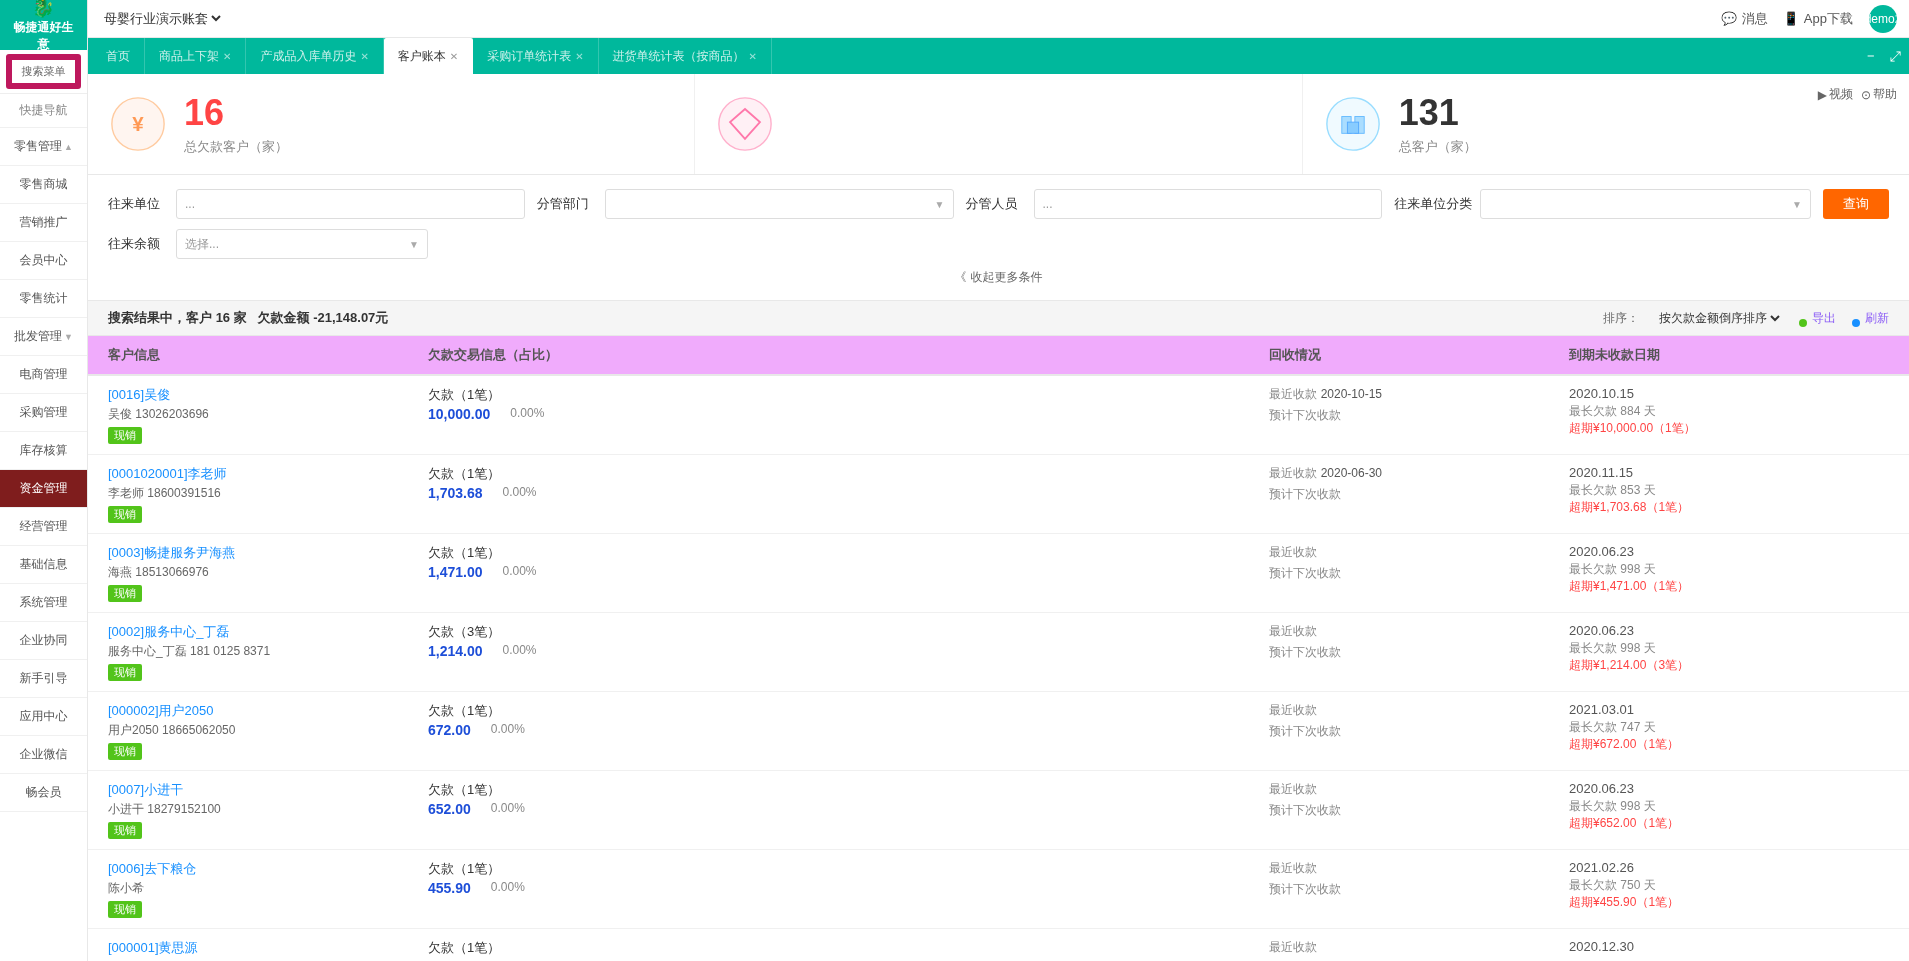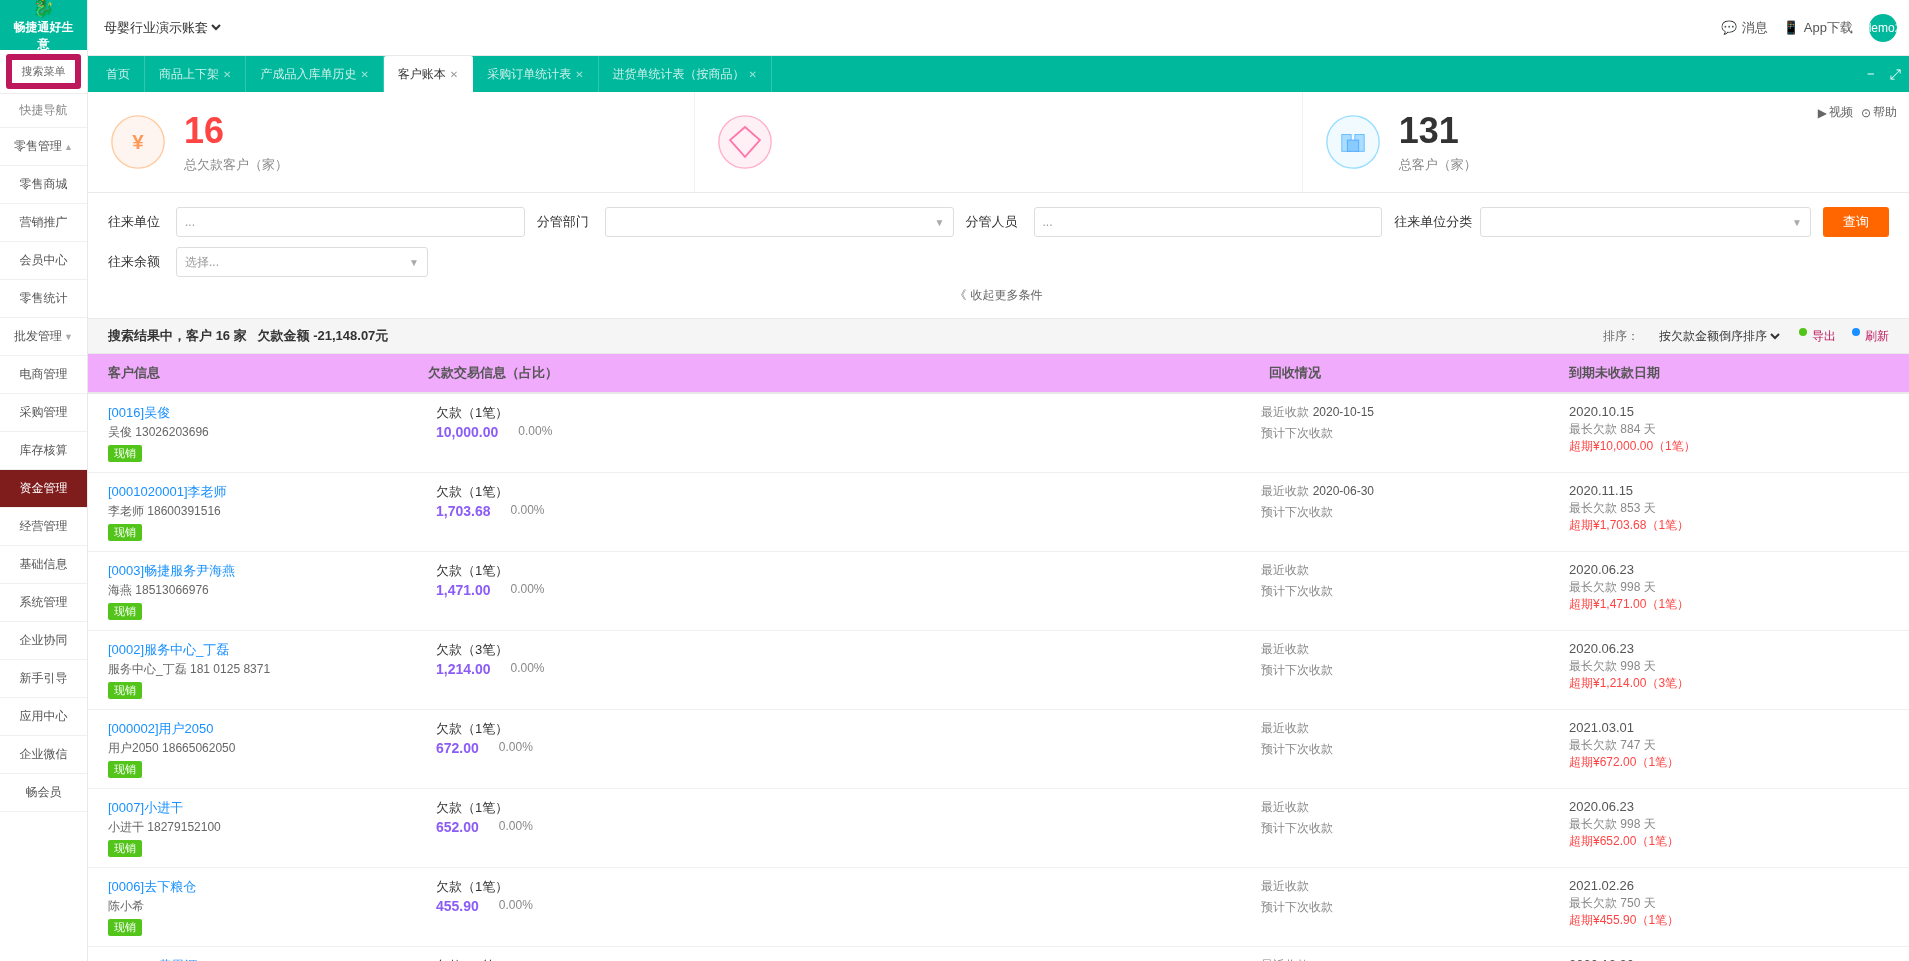--- a/index.html
+++ b/index.html
@@ -13,21 +13,21 @@
     
     .sidebar-logo { background: #00b89c; padding: 10px; display: flex; align-items: center; justify-content: center; height: 50px; }
     .sidebar-logo-text { color: #fff; font-size: 12px; font-weight: bold; }
     .sidebar-search-btn { width: 100%; background: none; border: 6px solid #be185d; border-radius: 3px; padding: 4px; font-size: 11px; color: #666; cursor: pointer; }
     .sidebar-nav { flex: 1; overflow-y: auto; }
     .sidebar-nav-item { padding: 10px 6px; text-align: center; cursor: pointer; font-size: 12px; color: #555; border-bottom: 1px solid #f0f0f0; }
     .sidebar-nav-item.active { background: #7f1d1d; color: #fff; }
     .sidebar-nav-item.has-arrow { display: flex; align-items: center; justify-content: center; gap: 2px; }
 
     
-    .top-bar { background: #fff; border-bottom: 1px solid #e8e8e8; display: flex; align-items: center; height: 56px; padding: 0 12px; justify-content: space-between; }
+    .top-bar { background: #fff; border-bottom: 1px solid #e8e8e8; display: flex; align-items: center; height: 38px; padding: 0 12px; justify-content: space-between; }
     .top-bar-left { display: flex; align-items: center; gap: 8px; }
     .company-select { font-size: 13px; color: #333; border: none; background: none; cursor: pointer; }
     .top-bar-right { display: flex; align-items: center; gap: 16px; }
     .top-bar-btn { background: none; border: none; cursor: pointer; font-size: 13px; color: #555; display: flex; align-items: center; gap: 4px; }
     .avatar { width: 28px; height: 28px; border-radius: 50%; background: #ccc; overflow: hidden; display: flex; align-items: center; justify-content: center; font-size: 12px; color: #fff; background: #00b89c; }
 
     
     .tabs-bar { background: #00b89c; display: flex; align-items: center; height: 36px; padding: 0 4px; overflow: hidden; }
     .tab-item { padding: 0 14px; height: 36px; display: flex; align-items: center; gap: 4px; cursor: pointer; font-size: 12px; color: rgba(255,255,255,0.8); white-space: nowrap; border-right: 1px solid rgba(255,255,255,0.2); }
     .tab-item.active { background: #fff; color: #333; border-radius: 2px 2px 0 0; }
@@ -64,37 +64,37 @@
     .filter-select { flex: 1; border: 1px solid #ddd; border-radius: 3px; padding: 5px 8px; font-size: 13px; background: #fff; min-height: 30px; display: flex; align-items: center; justify-content: space-between; cursor: pointer; }
     .search-btn { background: #ff6600; color: #fff; border: none; border-radius: 3px; padding: 6px 20px; font-size: 13px; cursor: pointer; white-space: nowrap; }
     .collapse-btn { display: flex; align-items: center; justify-content: center; gap: 4px; color: #666; font-size: 12px; cursor: pointer; margin: 6px auto 0; }
 
     
     .results-bar { background: #f5f5f5; padding: 8px 20px; display: flex; align-items: center; justify-content: space-between; border-bottom: 1px solid #e8e8e8; }
     .results-info { font-size: 13px; color: #555; }
     .results-info span { color: #333; font-weight: bold; }
     .results-actions { display: flex; align-items: center; gap: 16px; font-size: 12px; color: #666; }
     .sort-select { border: none; background: none; font-size: 12px; color: #333; cursor: pointer; }
-    .action-btn { display: flex; align-items: flex-start; gap: 3px; cursor: pointer; color: #be185d; }
+    .action-btn { display: flex; align-items: flex-end; gap: 3px; cursor: pointer; color: #8b5cf6; }
     .action-btn .dot { width: 8px; height: 8px; border-radius: 50%; display: inline-block; margin-right: 2px; }
     .dot-green { background: #52c41a; }
     .dot-blue { background: #1890ff; }
 
     
     .data-table { width: 100%; background: #fff; }
     .table-header { display: grid; grid-template-columns: 320px 1fr 300px 320px; background: #f0abfc; border-bottom: 2px solid #e8e8e8; padding: 10px 20px; }
     .table-header-cell { font-size: 13px; color: #555; font-weight: 600; }
-    .table-row { display: grid; grid-template-columns: 320px 1fr 300px 320px; padding: 10px 20px; border-bottom: 1px solid #f0f0f0; background: #fff; align-items: start; gap: 8px; }
+    .table-row { display: grid; grid-template-columns: 320px 1fr 300px 320px; padding: 10px 20px; border-bottom: 1px solid #f0f0f0; background: #fff; align-items: start; }
 
     .customer-code { color: #1890ff; font-size: 13px; cursor: pointer; }
     .customer-name { font-size: 12px; color: #666; margin-top: 2px; }
     .customer-tag { display: inline-block; background: #52c41a; color: #fff; font-size: 11px; padding: 1px 6px; border-radius: 2px; margin-top: 4px; }
 
     .debt-count { font-size: 13px; color: #333; }
-    .debt-amount { color: #8b5cf6; font-size: 14px; font-weight: bold; margin-top: 2px; }
+    .debt-amount { color: #1d4ed8; font-size: 14px; font-weight: bold; margin-top: 2px; }
     .debt-ratio { font-size: 12px; color: #888; margin-left: 12px; }
     .debt-row { display: flex; align-items: center; gap: 8px; }
 
     .collection-label { font-size: 12px; color: #888; }
     .collection-date { font-size: 12px; color: #555; }
     .collection-next { font-size: 12px; color: #888; margin-top: 4px; }
 
     .overdue-date { font-size: 13px; color: #555; }
     .overdue-days { font-size: 12px; color: #888; margin-top: 2px; }
     .overdue-amount { color: #ff4444; font-size: 12px; cursor: pointer; }

